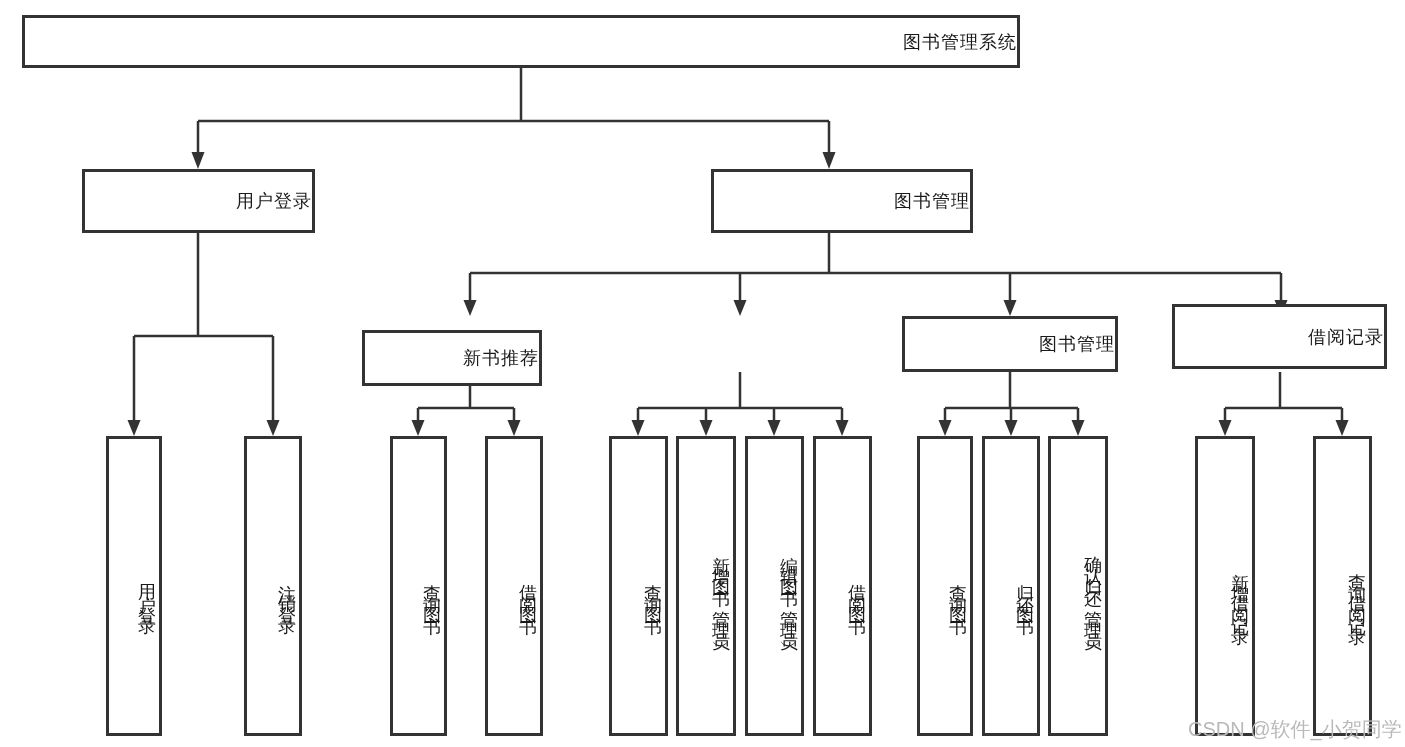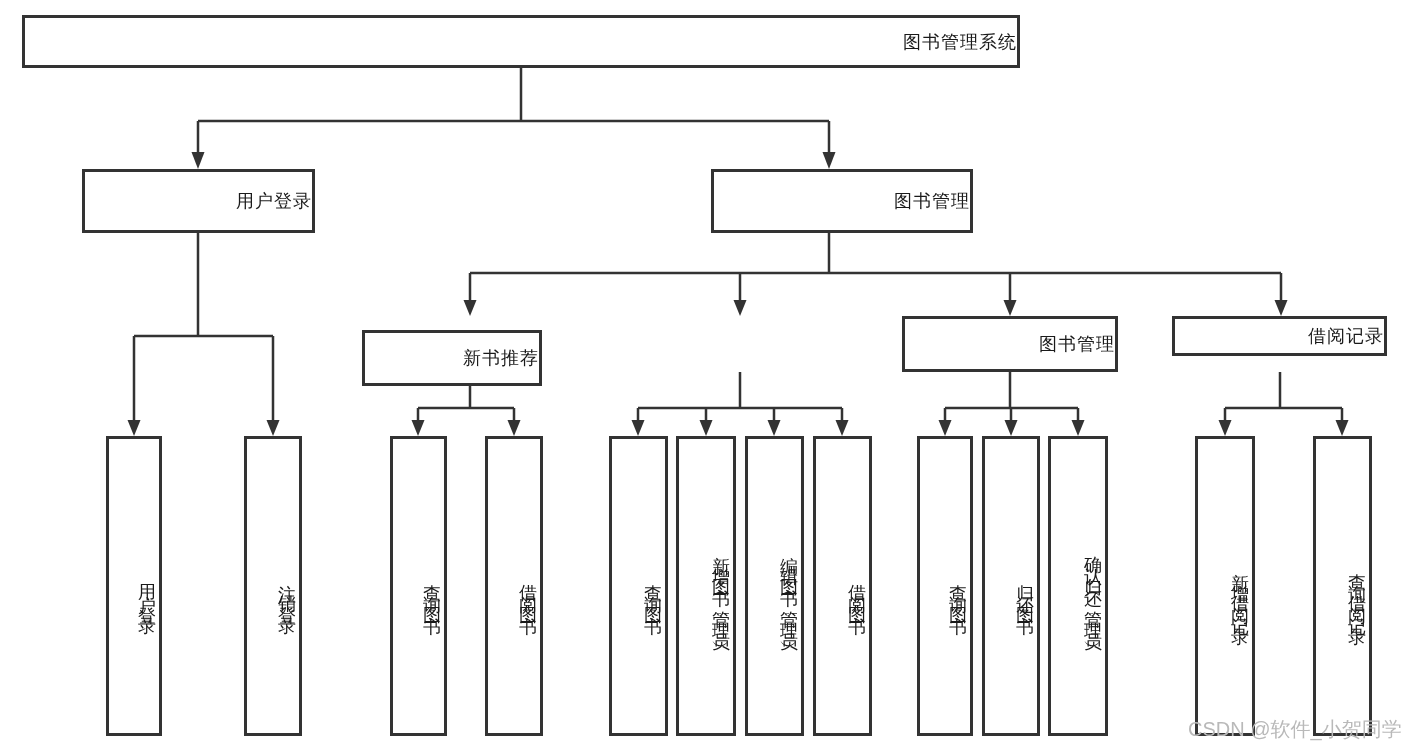--- a/index.html
+++ b/index.html
@@ -108,21 +108,21 @@
   <div class="box" style="left:711px;top:169px;width:262px;height:64px;">
     <span class="hlabel">图书管理</span>
   </div>
 
   <div class="box" style="left:362px;top:316px;width:180px;height:56px;margin-top:14px;">
     <span class="hlabel">新书推荐</span>
   </div>
   <div class="box" style="left:902px;top:316px;width:216px;height:56px;">
     <span class="hlabel">图书管理</span>
   </div>
-  <div class="box" style="left:1172px;top:316px;width:215px;height:40px;">
+  <div class="box" style="left:1172px;top:304px;width:215px;height:65px;">
     <span class="hlabel">借阅记录</span>
   </div>
 
   <div class="box leaf" style="left:106px;top:436px;width:56px;height:300px;">
     <span class="vtext">用户登录</span>
   </div>
   <div class="box leaf" style="left:244px;top:436px;width:58px;height:300px;">
     <span class="vtext">注销登录</span>
   </div>
 

